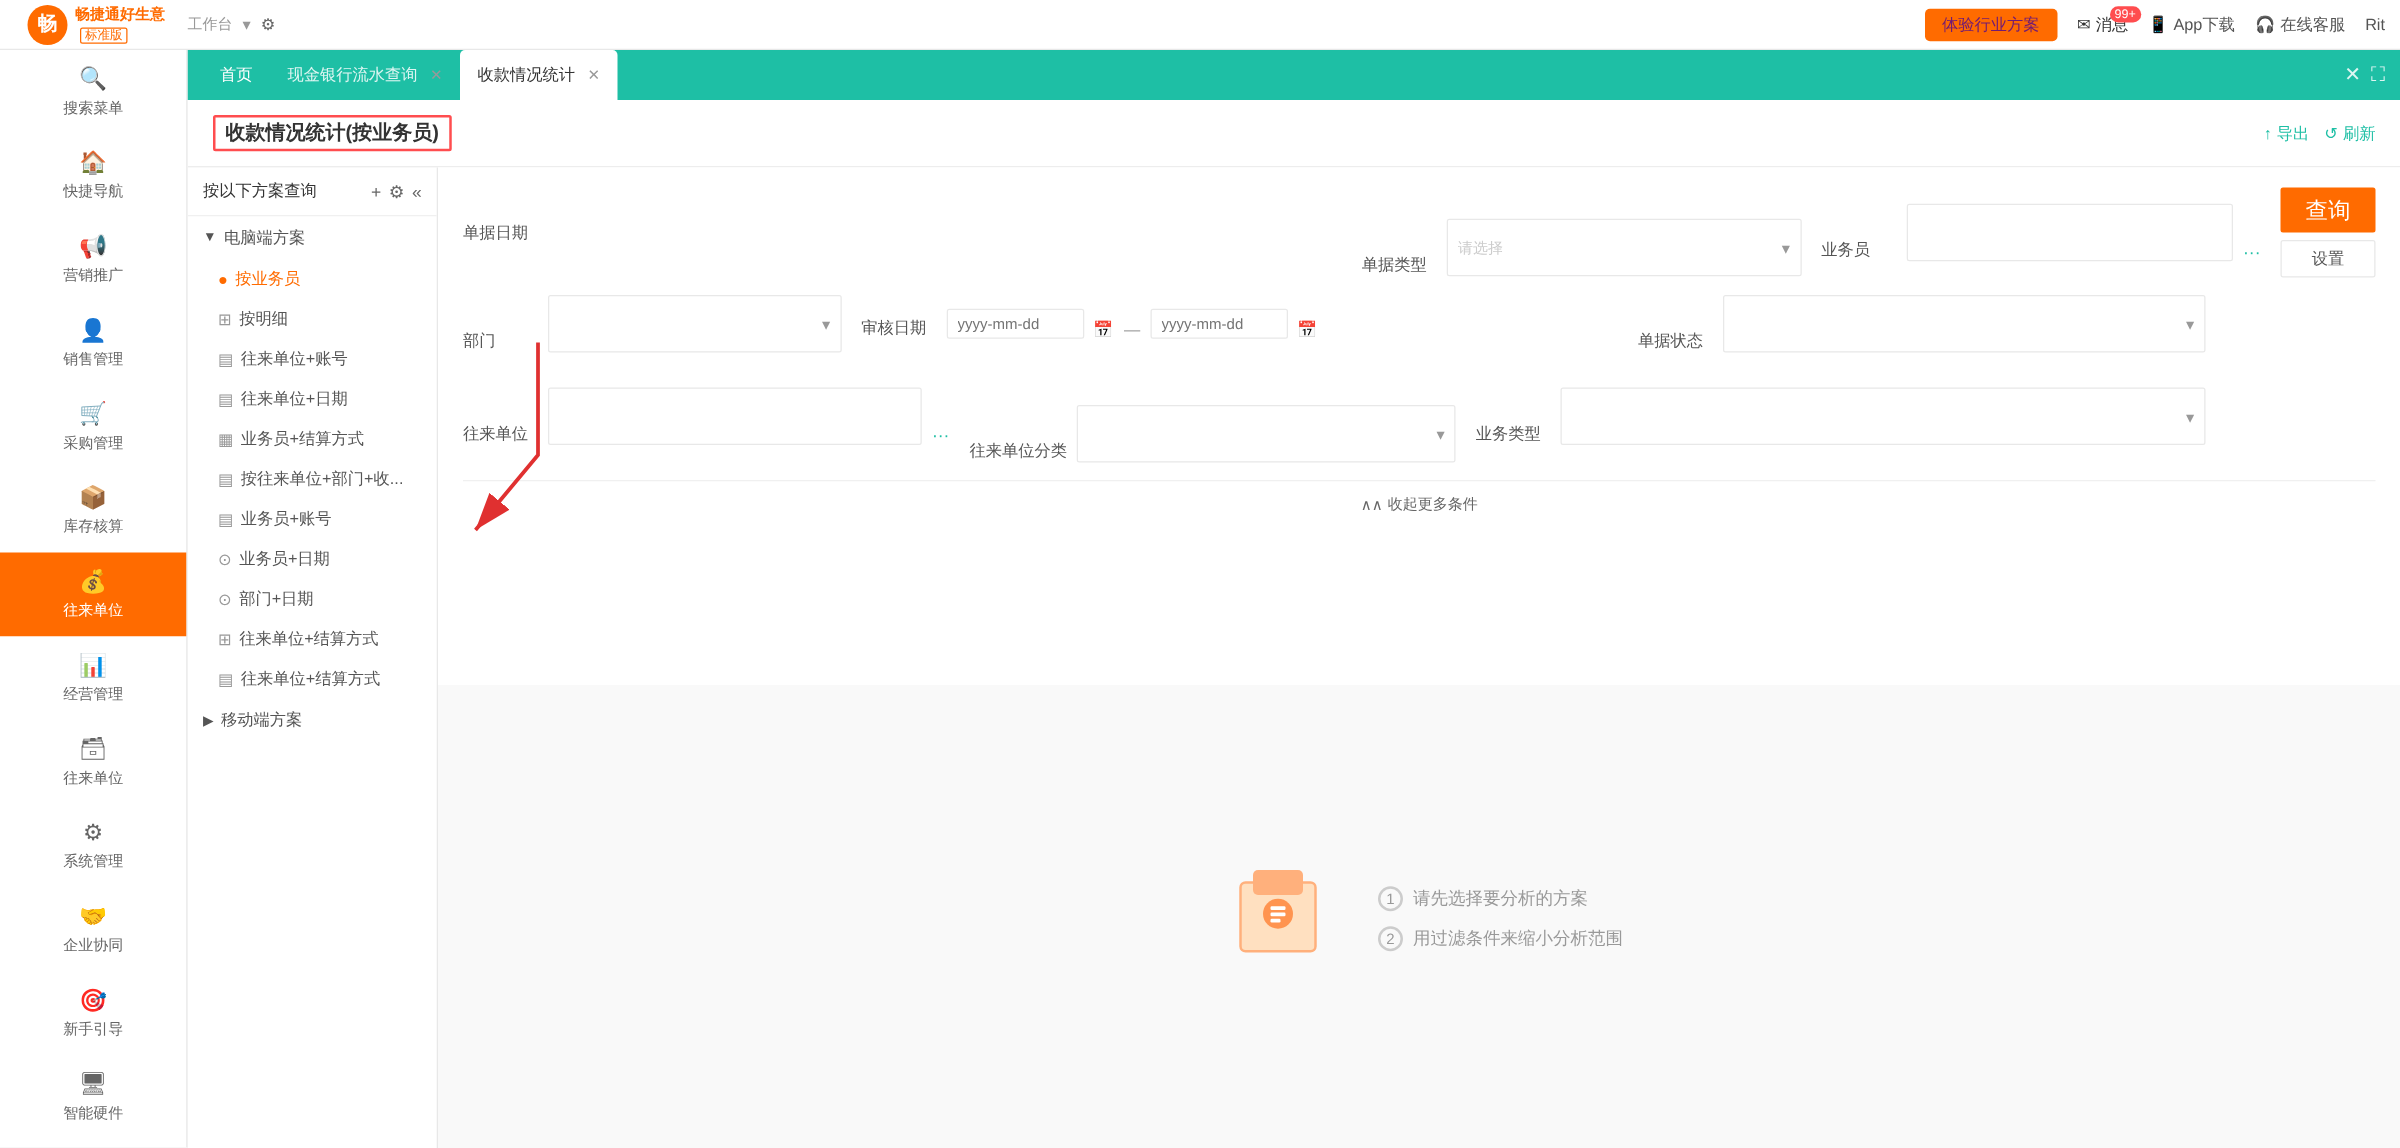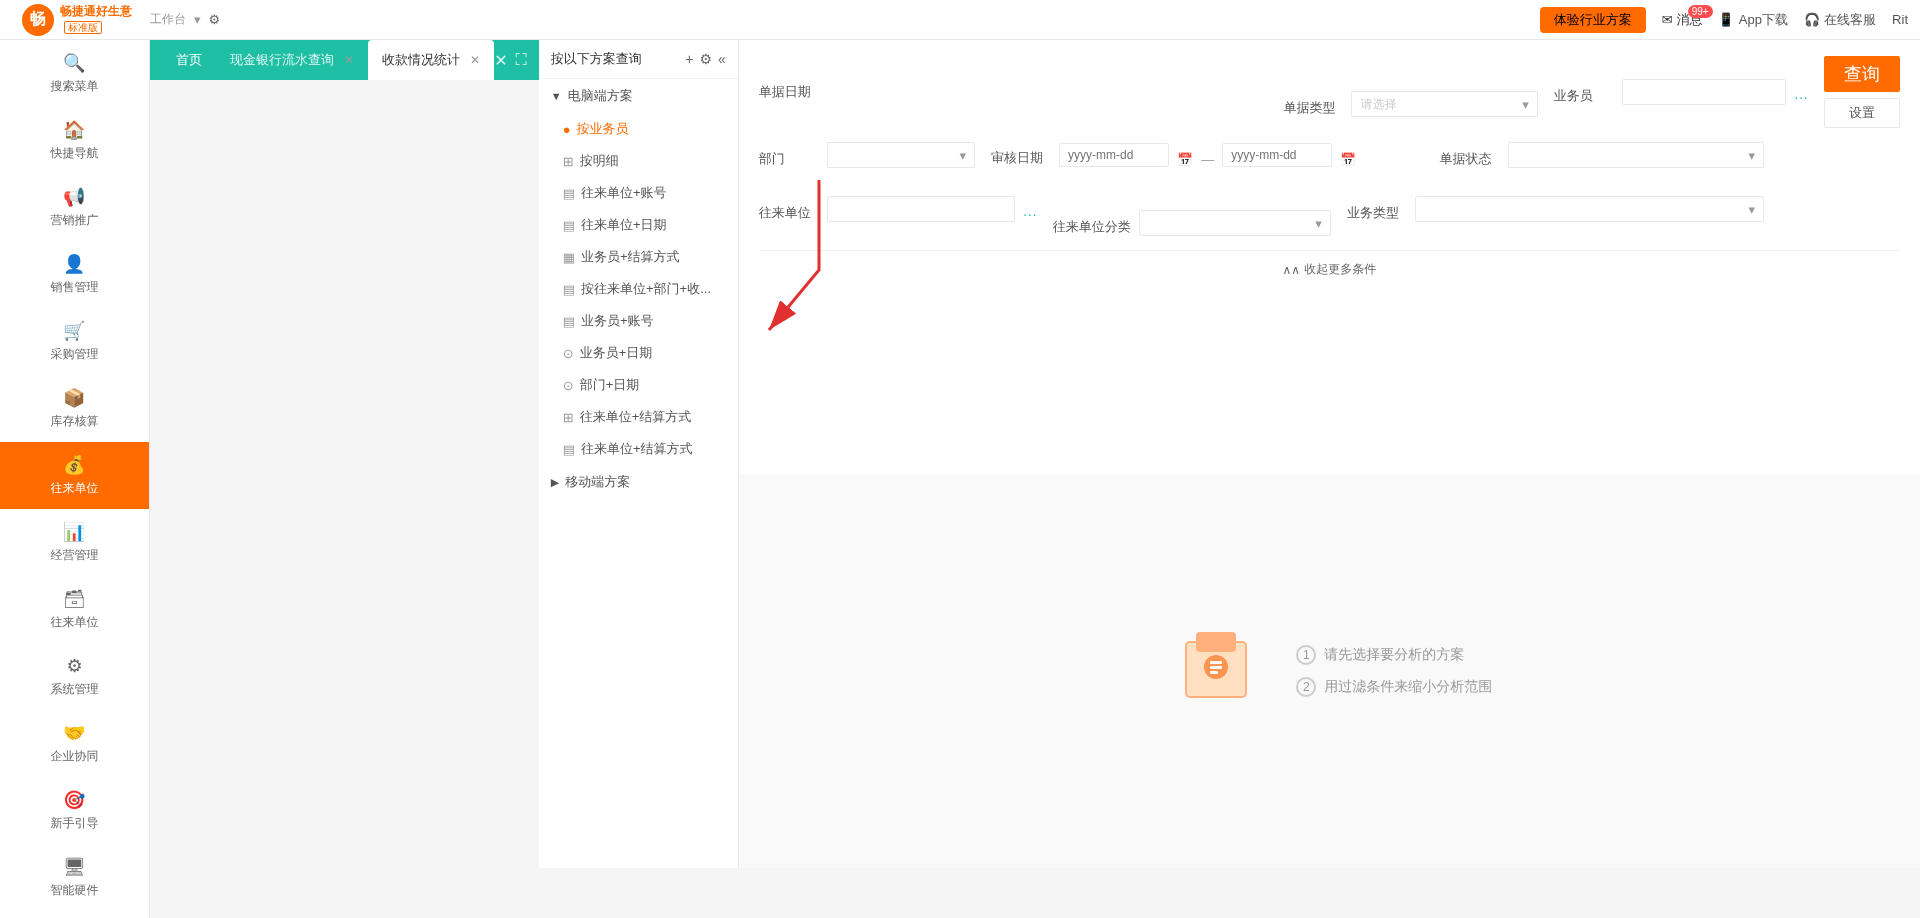--- a/index.html
+++ b/index.html
@@ -3,38 +3,38 @@
   <meta charset="utf-8">
   <style>
     * { box-sizing: border-box; margin: 0; padding: 0; }
     body { font-family: 'Microsoft YaHei', Arial, sans-serif; font-size: 13px; background: #f5f5f5; color: #333; overflow: hidden; }
     
     
     .top-bar { height: 40px; background: #fff; display: flex; align-items: center; padding: 0 12px; border-bottom: 1px solid #e8e8e8; justify-content: space-between; }
     .top-bar-left { display: flex; align-items: center; gap: 8px; }
     .top-bar-brand { font-size: 12px; color: #999; }
     .top-bar-right { display: flex; align-items: center; gap: 16px; }
-    .top-bar-btn { background: #ff6b00; color: #000000; border: none; padding: 4px 14px; border-radius: 4px; cursor: pointer; font-size: 13px; }
+    .top-bar-btn { background: #ff6b00; color: #701a75; border: none; padding: 4px 14px; border-radius: 4px; cursor: pointer; font-size: 13px; }
     .notification-badge { position: relative; display: inline-flex; align-items: center; gap: 4px; cursor: pointer; }
     .badge { background: #ff4d4f; color: #fff; font-size: 10px; border-radius: 8px; padding: 1px 4px; position: absolute; top: -6px; right: -10px; }
     .top-right-item { display: flex; align-items: center; gap: 4px; cursor: pointer; color: #555; font-size: 13px; }
     .gear-icon-top { cursor: pointer; color: #666; }
     
     
     .layout { display: flex; height: calc(100vh - 40px); }
     
     
     .sidebar { width: 150px; background: #fff; border-right: 1px solid #e8e8e8; display: flex; flex-direction: column; }
     .sidebar-item { display: flex; flex-direction: column; align-items: center; padding: 12px 8px; cursor: pointer; color: #666; font-size: 12px; gap: 4px; }
     .sidebar-item.active { background: #ff6b00; color: #fff; border-radius: 0; }
     .sidebar-item.active .sidebar-icon { color: #fff; }
     .sidebar-icon { font-size: 18px; }
     
     
-    .main { flex: 1; display: flex; overflow: hidden; }
+    .main { flex: 1; display: flex; flex-direction: column; overflow: hidden; }
     
     
     .tab-bar { height: 40px; background: #1ebfa5; display: flex; align-items: center; padding: 0 12px; gap: 0; position: relative; }
     .tab-item { display: flex; align-items: center; gap: 6px; padding: 0 14px; height: 40px; cursor: pointer; color: rgba(255,255,255,0.85); font-size: 13px; white-space: nowrap; }
     .tab-item.home { color: #fff; }
     .tab-item.active { background: #fff; color: #333; border-radius: 4px 4px 0 0; text-align: center; }
     .tab-item .tab-close { color: #999; font-size: 12px; margin-left: 4px; cursor: pointer; }
     .tab-bar-right { margin-left: auto; display: flex; align-items: center; gap: 8px; color: rgba(255,255,255,0.8); }
     .tab-bar-icon { cursor: pointer; font-size: 16px; color: rgba(255,255,255,0.85); }
     
@@ -66,21 +66,21 @@
     
     
     .filter-panel { flex: 1; background: #fff; padding: 16px 20px; }
     .filter-row { display: flex; align-items: center; gap: 16px; margin-bottom: 14px; }
     .filter-item { display: flex; align-items: flex-end; gap: 8px; flex: 1; }
     .filter-label { font-size: 13px; color: #555; white-space: nowrap; min-width: 60px; }
     .filter-date-row { display: flex; align-items: center; gap: 6px; }
     .date-btn { padding: 3px 8px; border: 1px solid #e8e8e8; border-radius: 2px; cursor: pointer; font-size: 12px; color: #555; background: #fff; }
     .date-btn.active { background: #ff6b00; color: #fff; border-color: #ff6b00; }
     .date-input { border: 1px solid #e8e8e8; border-radius: 2px; padding: 4px 8px; font-size: 12px; color: #555; width: 100px; }
-    .filter-select-wrapper { flex: 1; border: 1px solid #e8e8e8; border-radius: 2px; height: 26px; display: flex; align-items: center; padding: 0 8px; cursor: pointer; justify-content: space-between; }
+    .filter-select-wrapper { flex: 1; border: 1px solid #e8e8e8; border-radius: 2px; height: 46px; display: flex; align-items: center; padding: 0 8px; cursor: pointer; justify-content: space-between; }
     .filter-dash { color: #999; }
     .filter-calendar { color: #999; cursor: pointer; }
     .filter-more { color: #1ebfa5; cursor: pointer; font-size: 14px; }
     .filter-chevron { color: #999; }
     .collapse-bar { display: flex; align-items: center; justify-content: center; padding: 10px; cursor: pointer; color: #666; font-size: 12px; gap: 4px; border-top: 1px solid #f0f0f0; margin-top: 10px; }
     
     .query-btn { background: #ff6b00; color: #fff; border: none; padding: 6px 20px; border-radius: 2px; cursor: pointer; font-size: 18px; white-space: nowrap; }
     .setting-btn { border: 1px solid #e8e8e8; background: #fff; color: #555; padding: 5px 16px; border-radius: 2px; cursor: pointer; font-size: 13px; }
     .query-actions { display: flex; flex-direction: column; gap: 6px; }
     
@@ -215,20 +215,35 @@
         <span class="tab-close">✕</span>
       </div>
       <div class="tab-bar-right">
         <span class="tab-bar-icon">✕</span>
         <span class="tab-bar-icon">⛶</span>
       </div>
     </div>
 
     <div class="page-content">
 
+      <div class="page-header">
+        <div class="page-title-wrapper">
+          <div class="page-title">收款情况统计(按业务员)</div>
+        </div>
+        <div class="page-header-actions">
+          <div class="action-btn">
+            <span>↑</span>
+            <span>导出</span>
+          </div>
+          <div class="action-btn">
+            <span>↺</span>
+            <span>刷新</span>
+          </div>
+        </div>
+      </div>
 
       <div class="content-area" style="position:relative;">
 
         <div class="scheme-panel">
           <div class="scheme-header">
             <span class="scheme-header-title">按以下方案查询</span>
             <div class="scheme-header-actions">
               <span class="scheme-header-btn">+</span>
               <span class="scheme-header-btn">⚙</span>
               <span class="scheme-header-btn">«</span>

